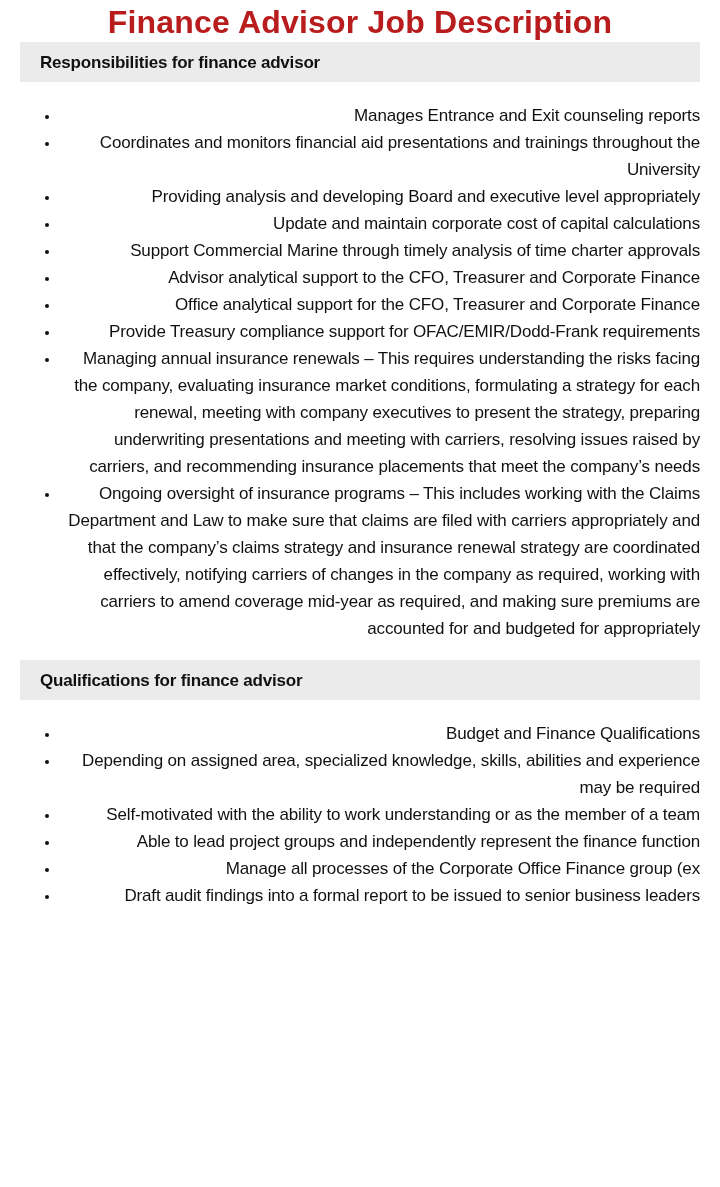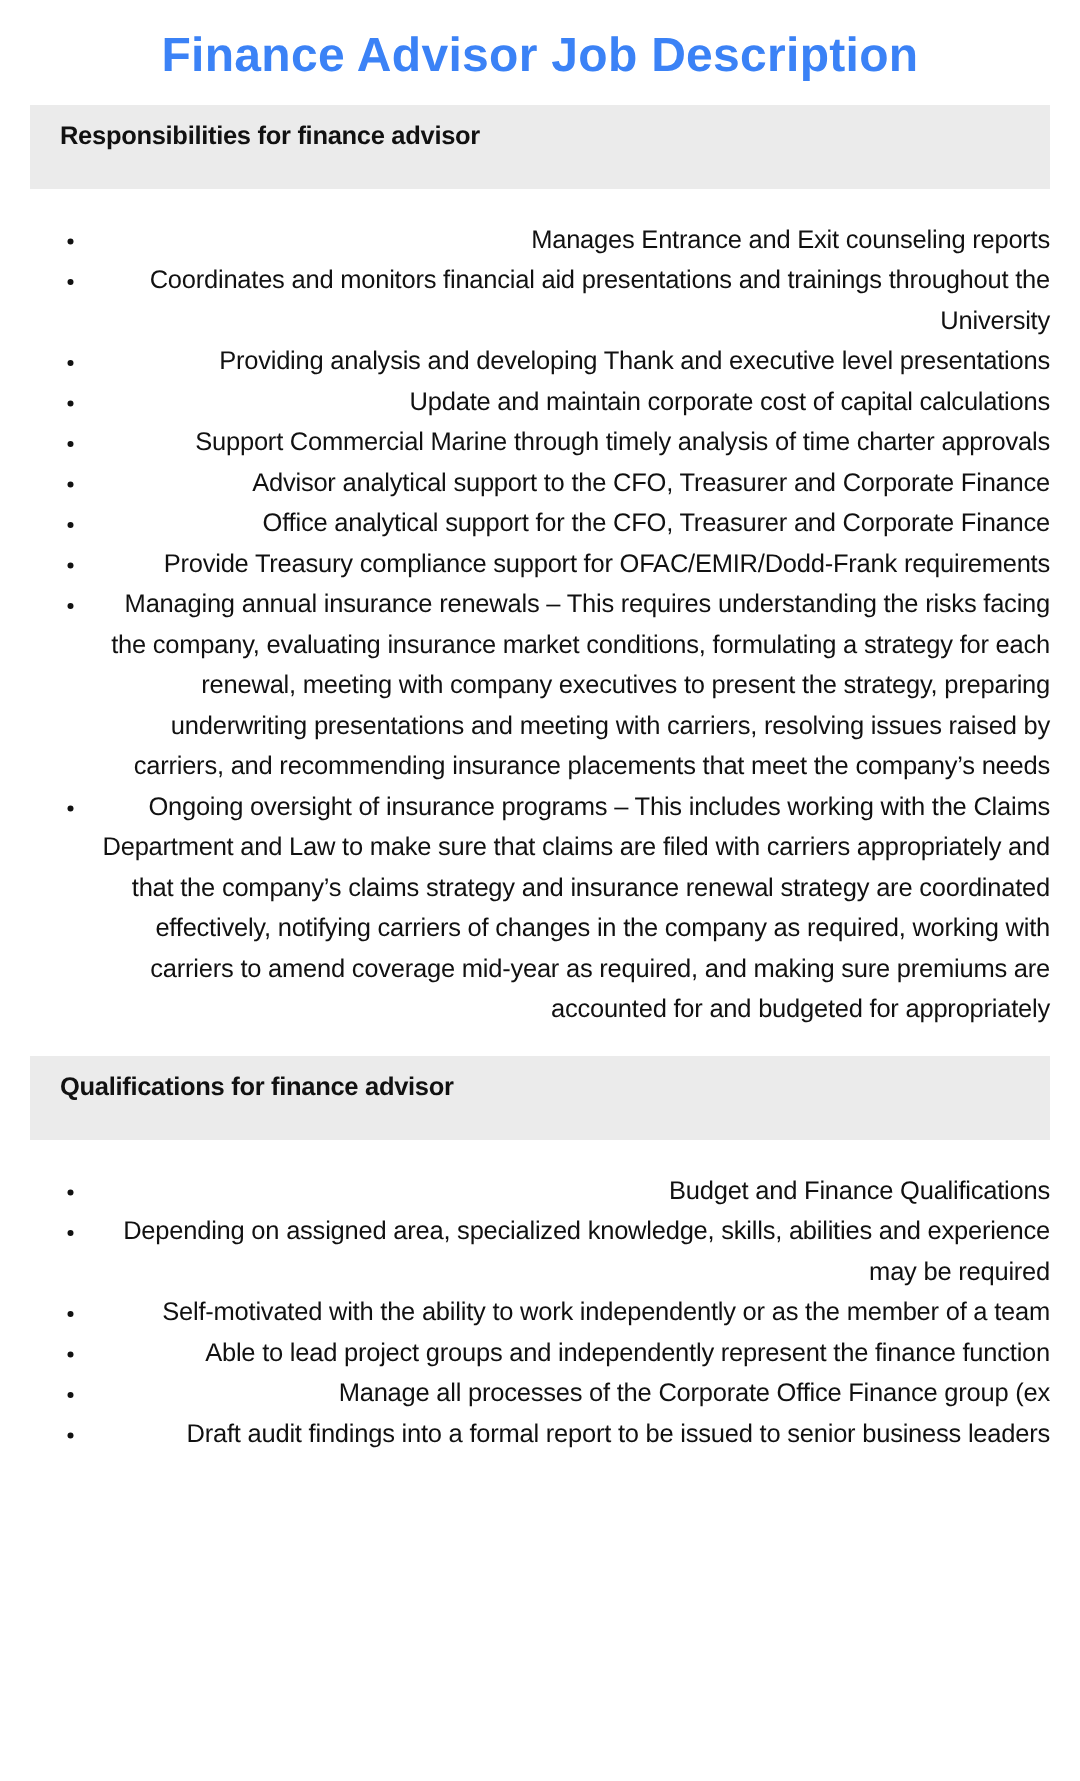--- a/index.html
+++ b/index.html
@@ -9,34 +9,34 @@
     overflow: hidden;
     font-family: "Liberation Sans", "DejaVu Sans", sans-serif;
     color: #111111;
   }
   .page { padding: 0 20px 0 20px; position: relative; }
   .title {
     text-align: center;
     font-weight: bold;
     font-size: 32px;
     line-height: 40px;
-    margin: 14px;
+    margin: 0;
     padding-top: 2px;
     letter-spacing: 0.2px;
-    color: #3b82f6;
+    color: #b91c1c;
   }
   .intro {
     font-size: 17px;
     line-height: 27px;
     margin: 19px 0 16px 0;
     letter-spacing: -0.15px;
   }
   .section-header {
     background: #ebebeb;
-    height: 56px;
+    height: 40px;
     line-height: 42px;
     padding-left: 20px;
     font-weight: bold;
     font-size: 17px;
     margin: 0;
     letter-spacing: -0.2px;
   }
   ul.list {
     margin: 20px 0 18px 0;
     padding-left: 40px;
@@ -51,35 +51,35 @@
 <body>
 
 <div class="page">
   <h1 class="title">Finance Advisor Job Description</h1>
 
   <section>
     <h2 class="section-header">Responsibilities for finance advisor</h2>
     <ul class="list">
       <li>Manages Entrance and Exit counseling reports</li>
       <li>Coordinates and monitors financial aid presentations and trainings throughout the University</li>
-      <li>Providing analysis and developing Thank and executive level presentations</li>
+      <li>Providing analysis and developing Board and executive level appropriately</li>
       <li>Update and maintain corporate cost of capital calculations</li>
       <li>Support Commercial Marine through timely analysis of time charter approvals</li>
       <li>Advisor analytical support to the CFO, Treasurer and Corporate Finance</li>
       <li>Office analytical support for the CFO, Treasurer and Corporate Finance</li>
       <li>Provide Treasury compliance support for OFAC/EMIR/Dodd-Frank requirements</li>
       <li>Managing annual insurance renewals – This requires understanding the risks facing the company, evaluating insurance market conditions, formulating a strategy for each renewal, meeting with company executives to present the strategy, preparing underwriting presentations and meeting with carriers, resolving issues raised by carriers, and recommending insurance placements that meet the company’s needs</li>
       <li>Ongoing oversight of insurance programs – This includes working with the Claims Department and Law to make sure that claims are filed with carriers appropriately and that the company’s claims strategy and insurance renewal strategy are coordinated effectively, notifying carriers of changes in the company as required, working with carriers to amend coverage mid-year as required, and making sure premiums are accounted for and budgeted for appropriately</li>
     </ul>
   </section>
 
   <section>
     <h2 class="section-header">Qualifications for finance advisor</h2>
     <ul class="list">
       <li>Budget and Finance Qualifications</li>
       <li>Depending on assigned area, specialized knowledge, skills, abilities and experience may be required</li>
-      <li>Self-motivated with the ability to work independently or as the member of a team</li>
+      <li>Self-motivated with the ability to work understanding or as the member of a team</li>
       <li>Able to lead project groups and independently represent the finance function</li>
       <li>Manage all processes of the Corporate Office Finance group (ex</li>
       <li>Draft audit findings into a formal report to be issued to senior business leaders</li>
     </ul>
   </section>
 </div>
 
 </body></html>

